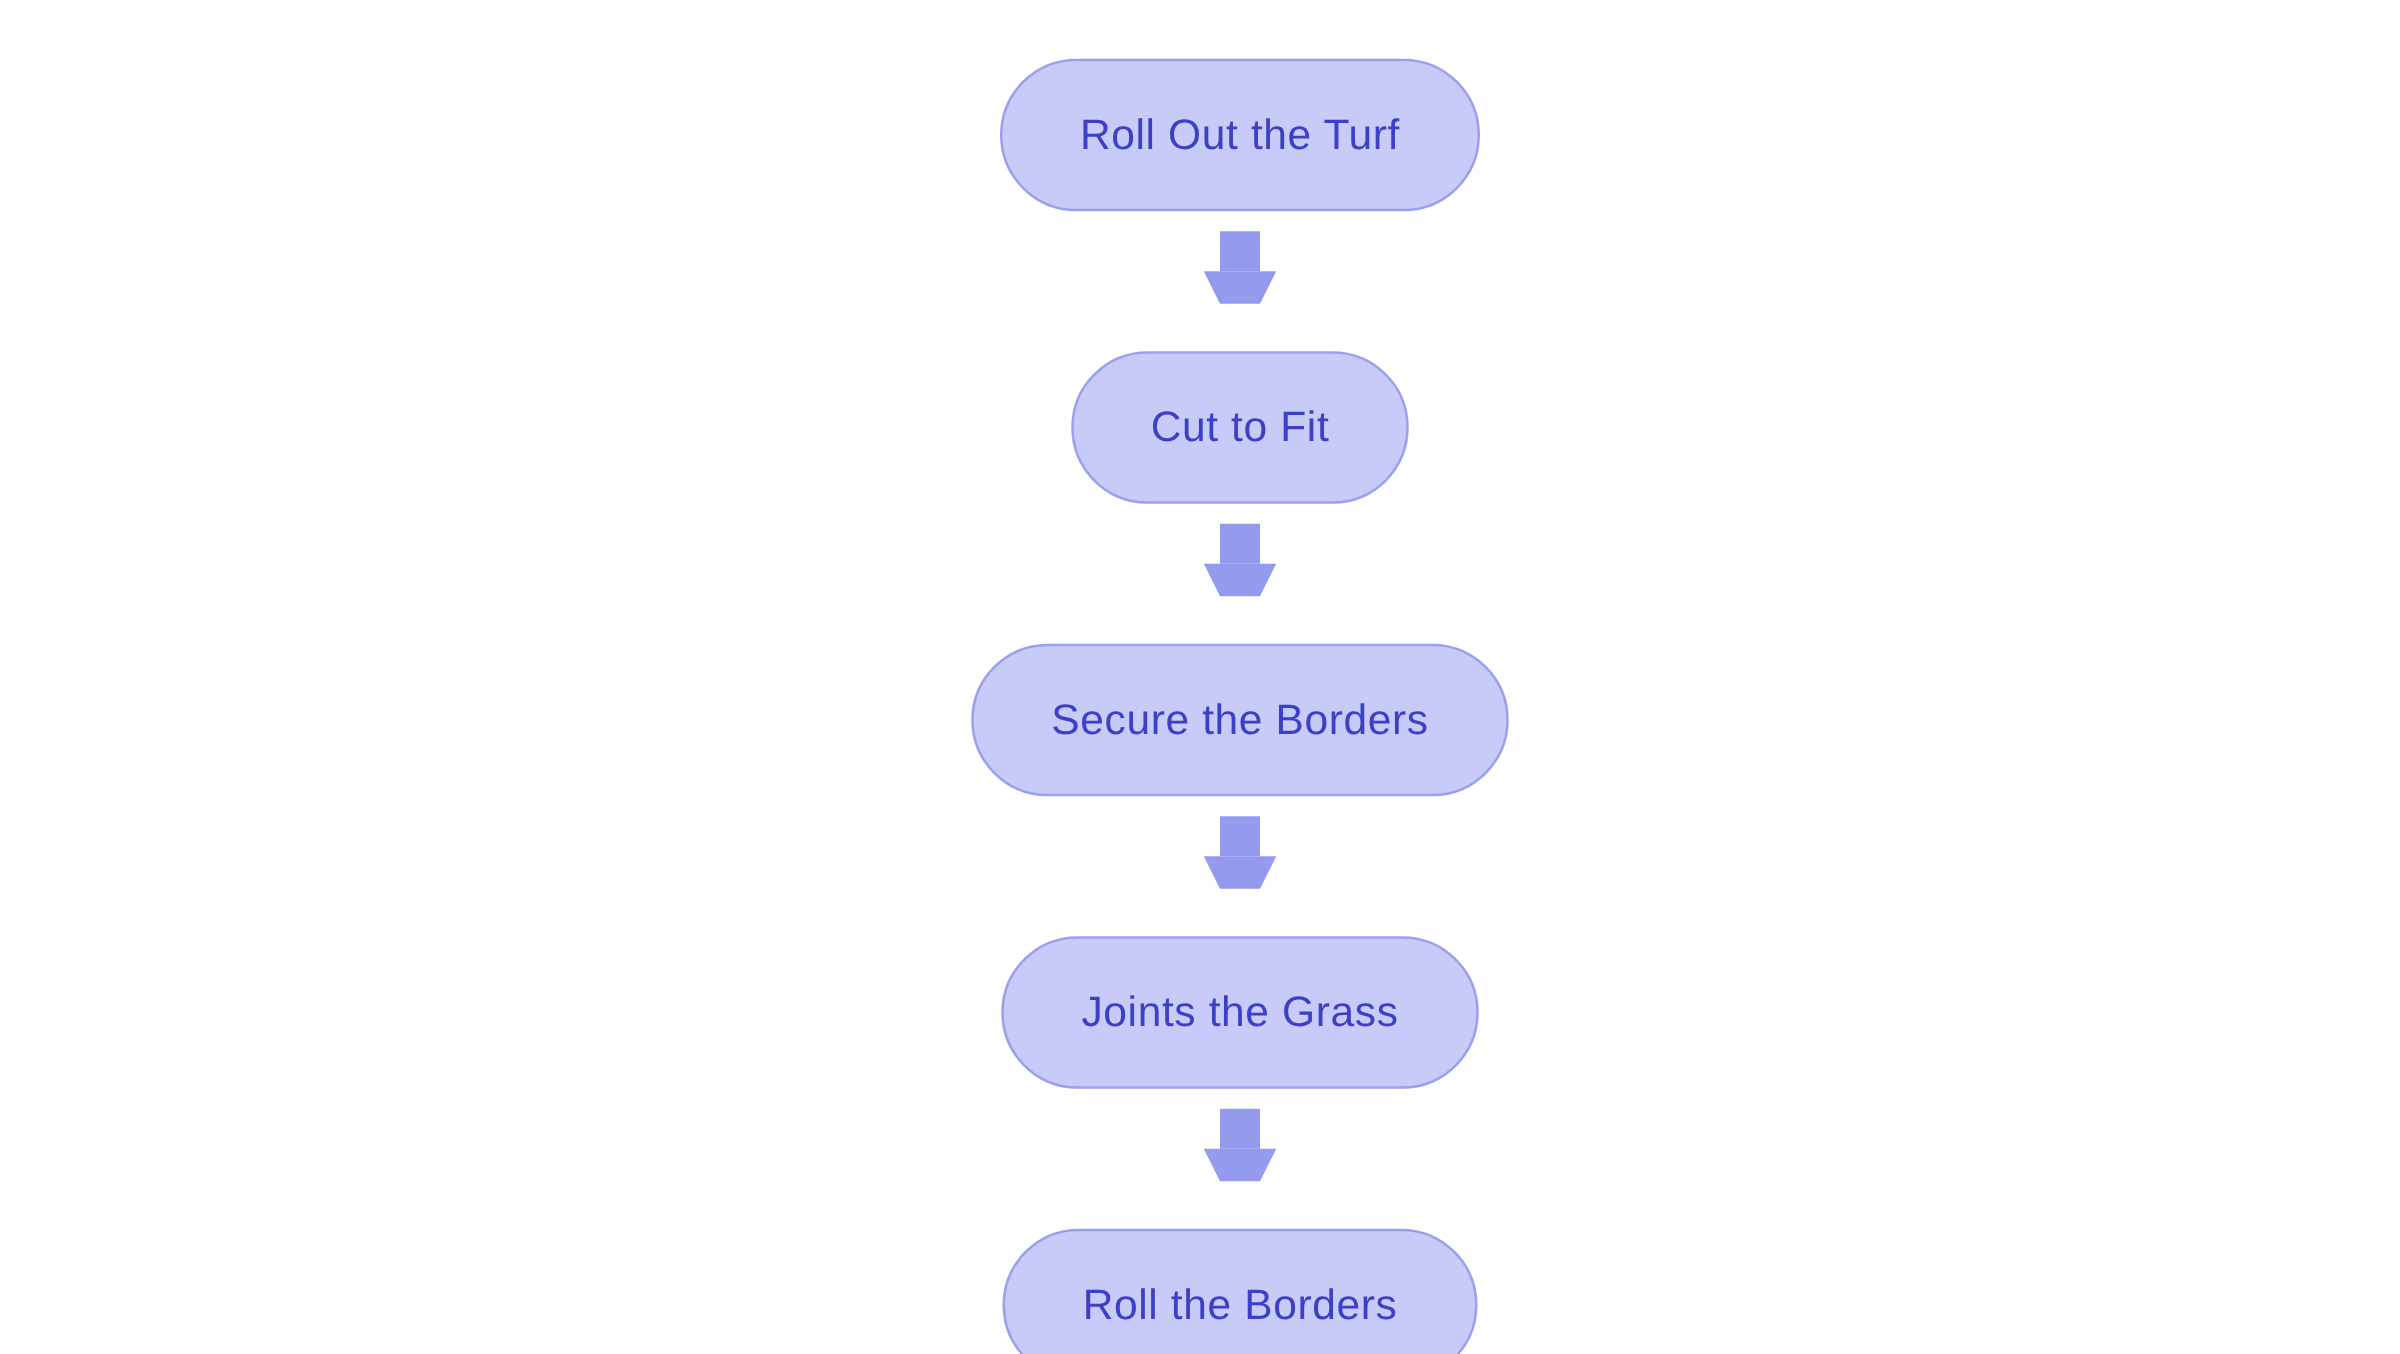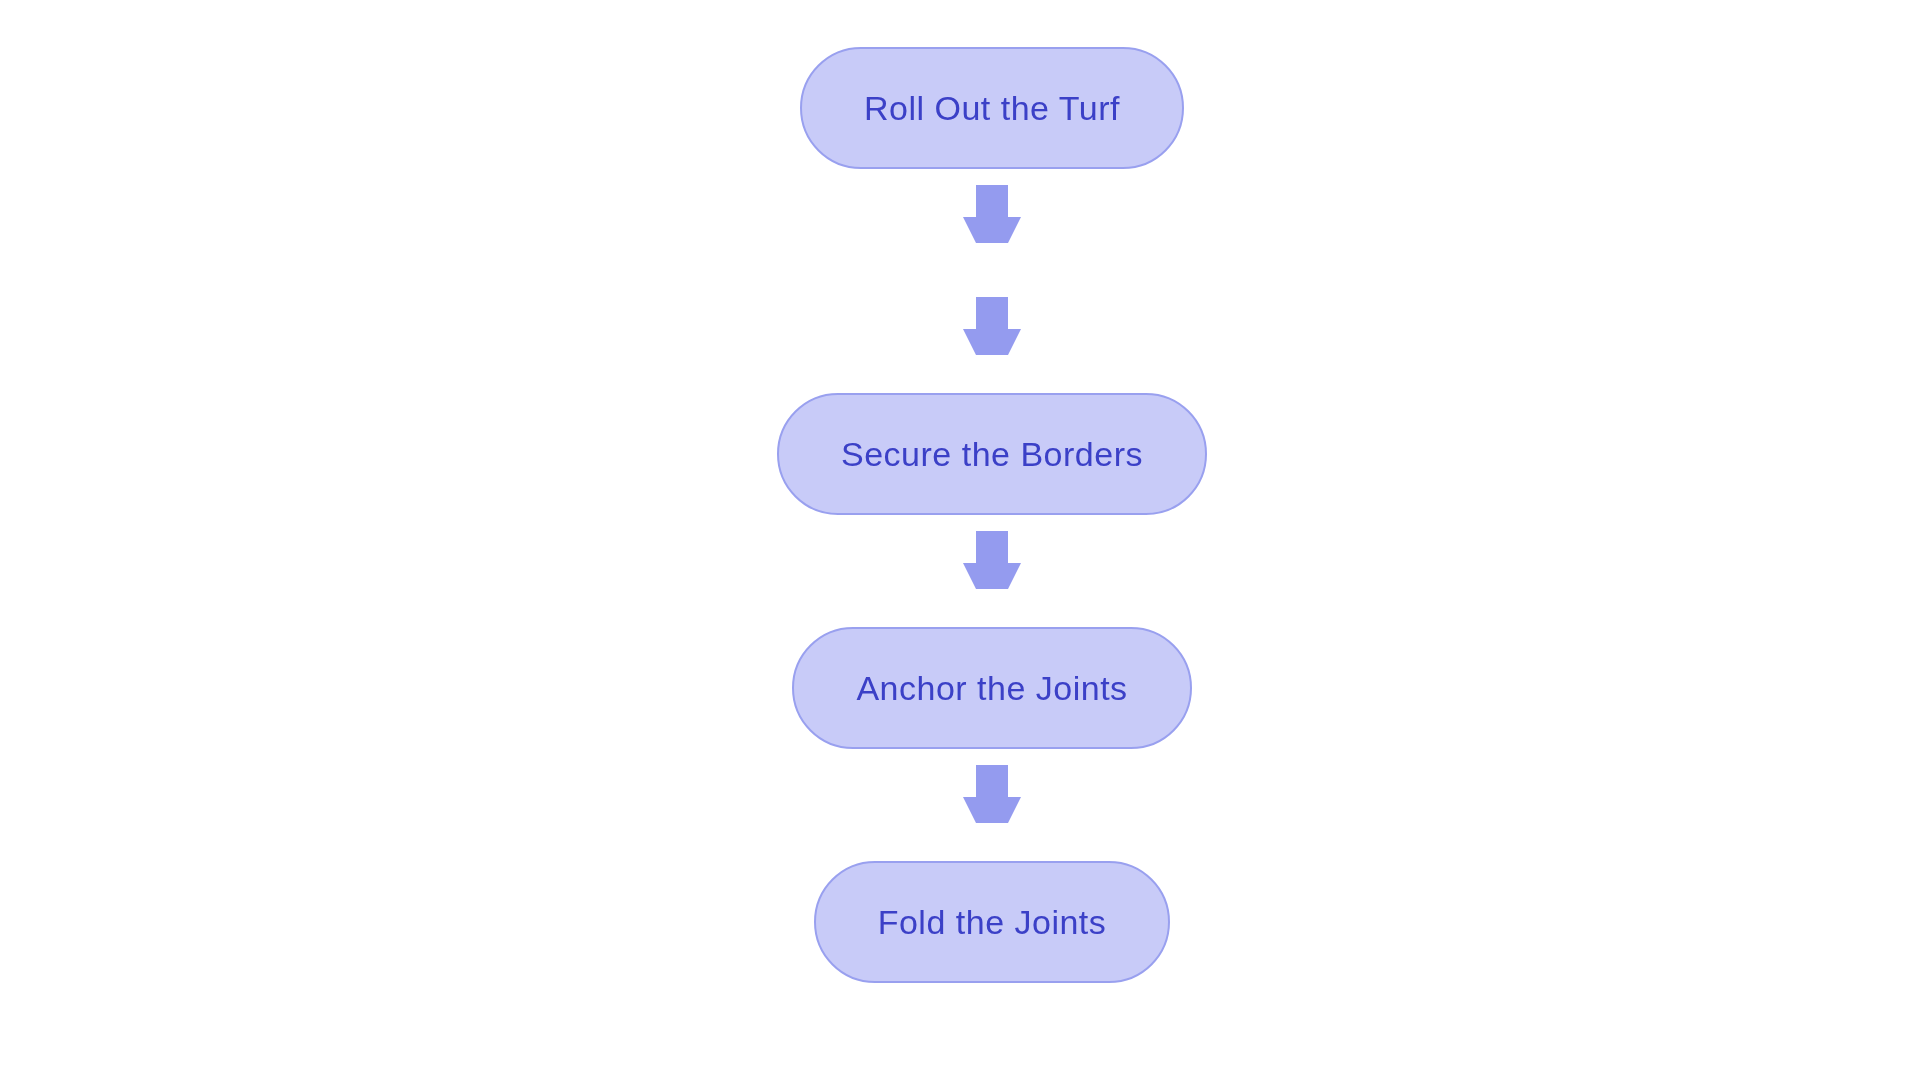--- a/index.html
+++ b/index.html
@@ -71,41 +71,44 @@
 
   <div class="node">
     <span class="node-label">Roll Out the Turf</span>
   </div>
 
   <div class="connector">
     <div class="arrow-line"></div>
     <div class="arrow-head"></div>
   </div>
 
+  <div class="node">
+    <span class="node-label">Cut to Fit</span>
+  </div>
 
   <div class="connector">
     <div class="arrow-line"></div>
     <div class="arrow-head"></div>
   </div>
 
   <div class="node">
     <span class="node-label">Secure the Borders</span>
   </div>
 
   <div class="connector">
     <div class="arrow-line"></div>
     <div class="arrow-head"></div>
   </div>
 
   <div class="node">
-    <span class="node-label">Anchor the Joints</span>
+    <span class="node-label">Joints the Grass</span>
   </div>
 
   <div class="connector">
     <div class="arrow-line"></div>
     <div class="arrow-head"></div>
   </div>
 
   <div class="node">
-    <span class="node-label">Fold the Joints</span>
+    <span class="node-label">Roll the Borders</span>
   </div>
 
 </div>
 
 </body></html>

